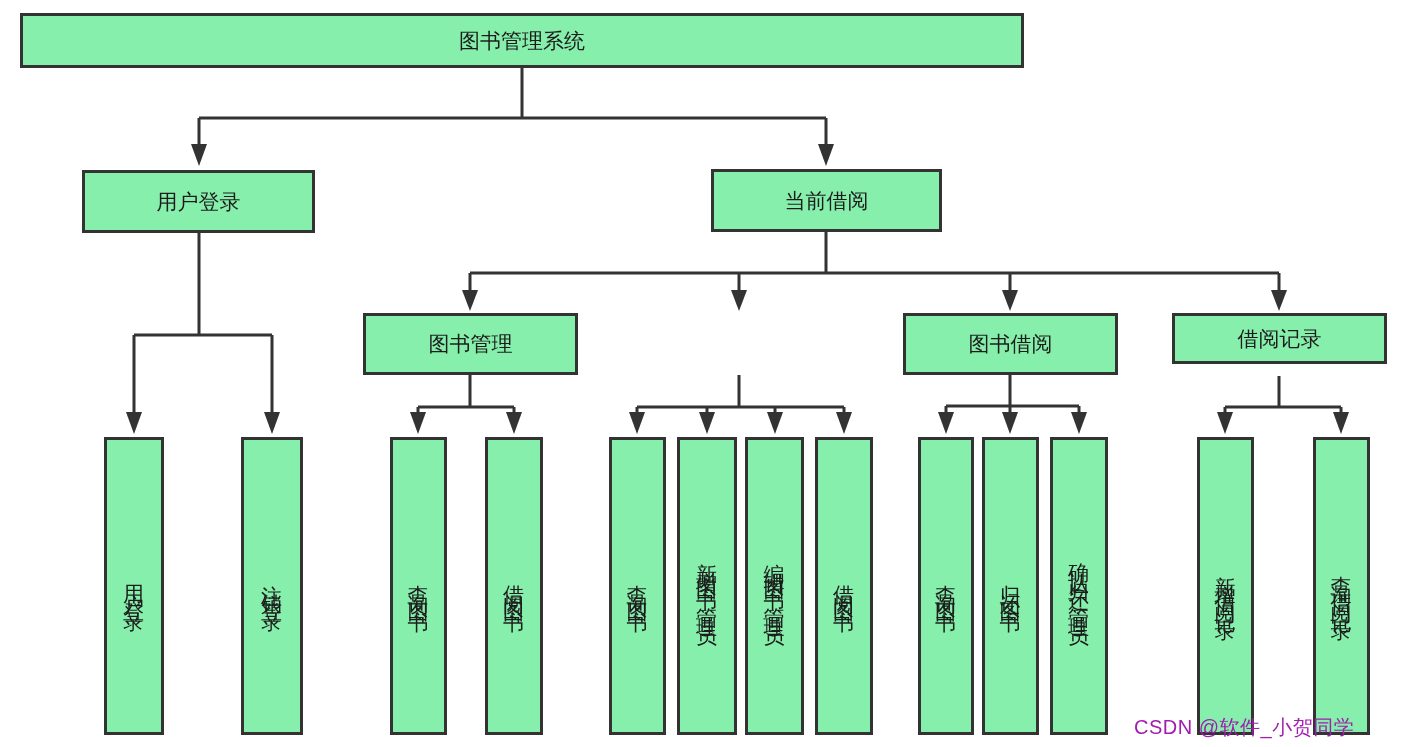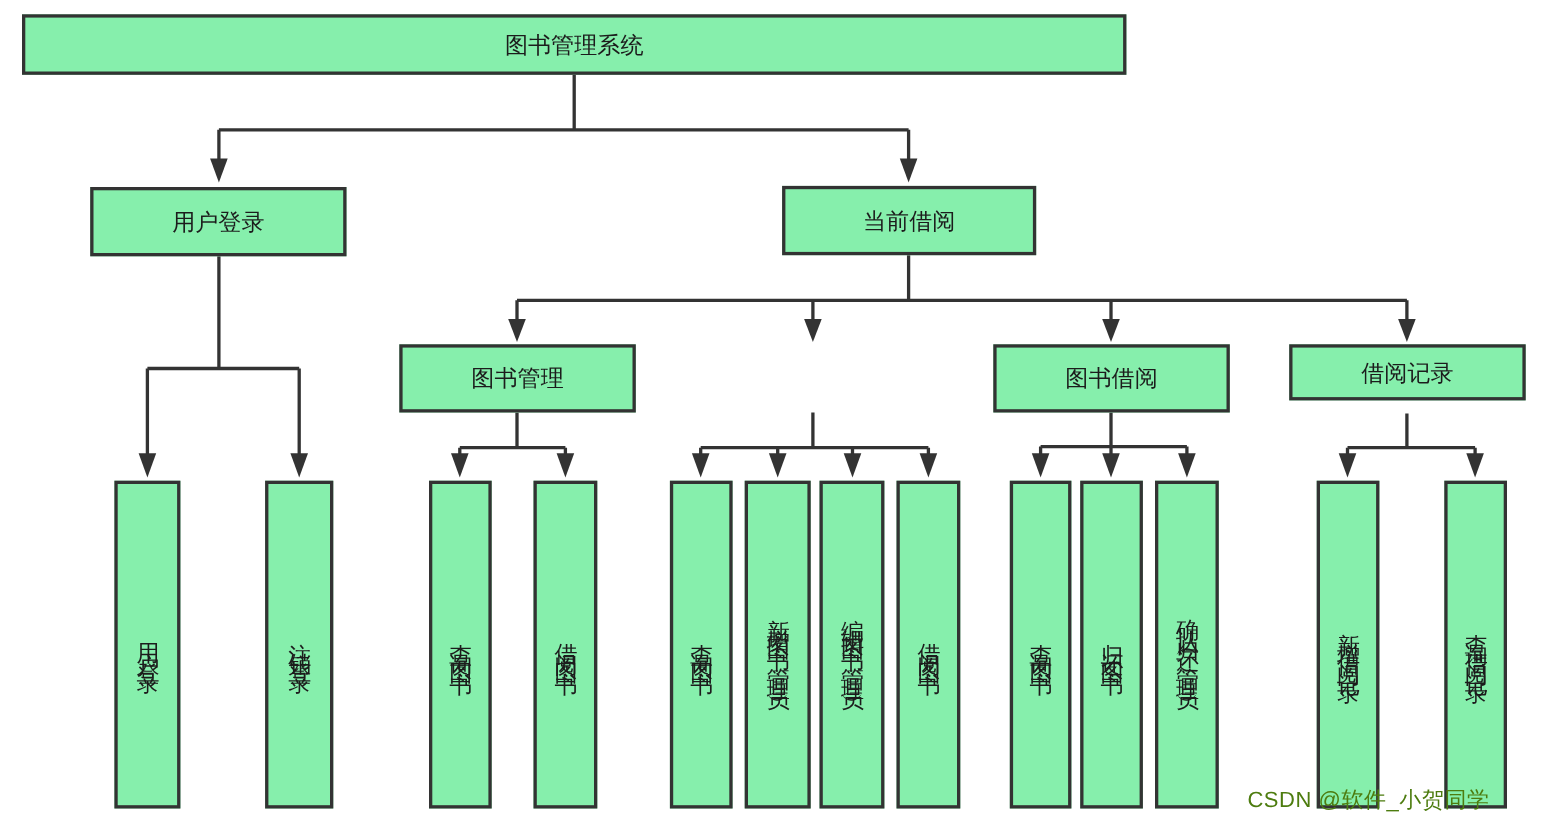--- a/index.html
+++ b/index.html
@@ -42,21 +42,21 @@
     writing-mode: vertical-rl;
     line-height: 1;
     letter-spacing: 9px;
     white-space: nowrap;
   }
   .watermark {
     position: absolute;
     left: 1134px;
     top: 714px;
     font-size: 20px;
-    color: #4d7c0f;
+    color: #a21caf;
     letter-spacing: 0.5px;
     white-space: nowrap;
   }
 </style>
 </head>
 <body>
 
 <div class="canvas">
 
   <svg class="connectors" viewBox="0 0 1405 747" xmlns="http://www.w3.org/2000/svg">

